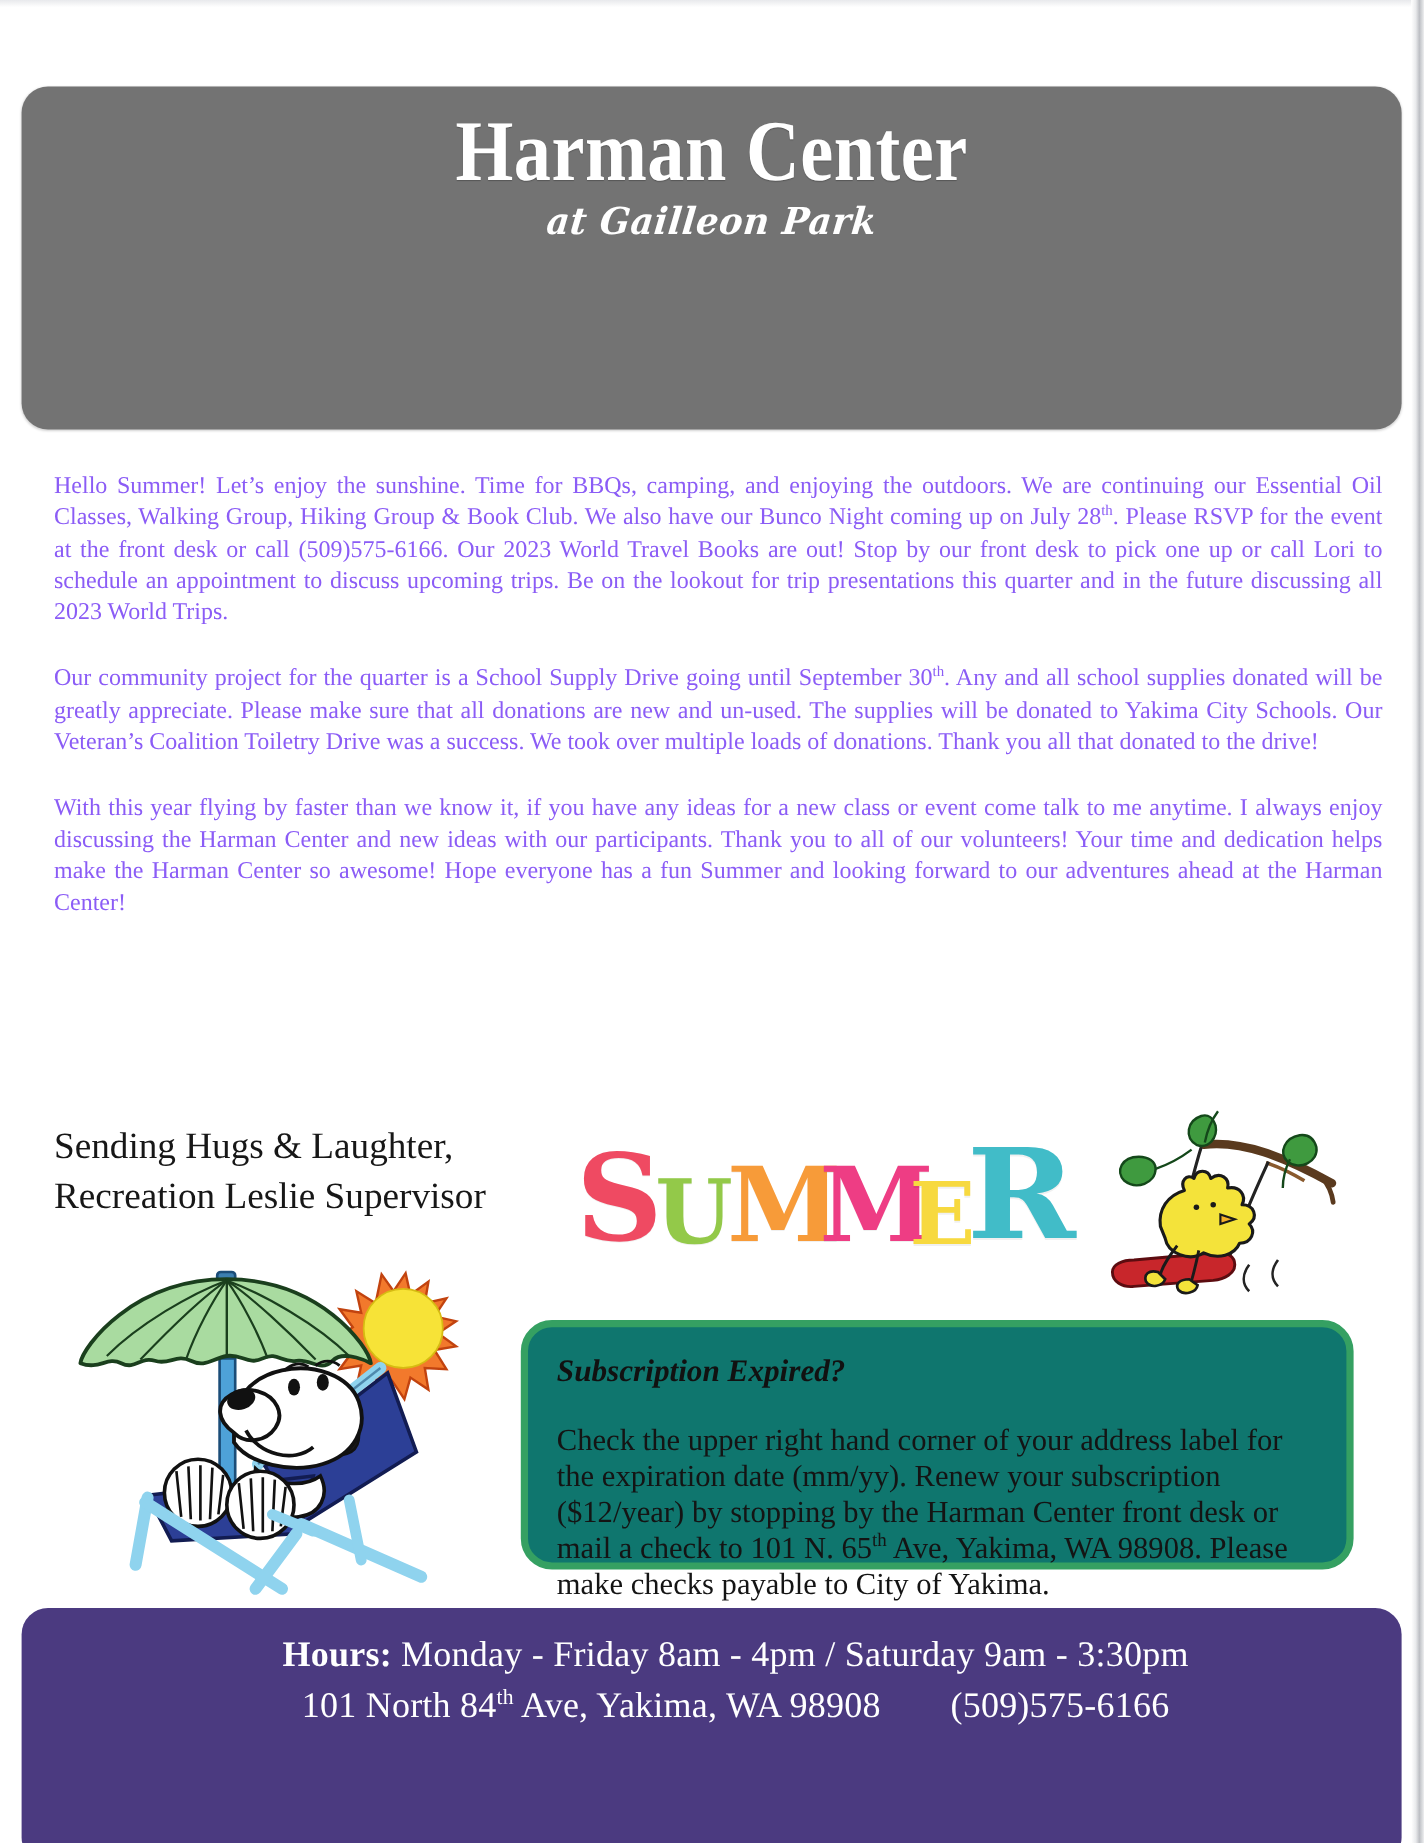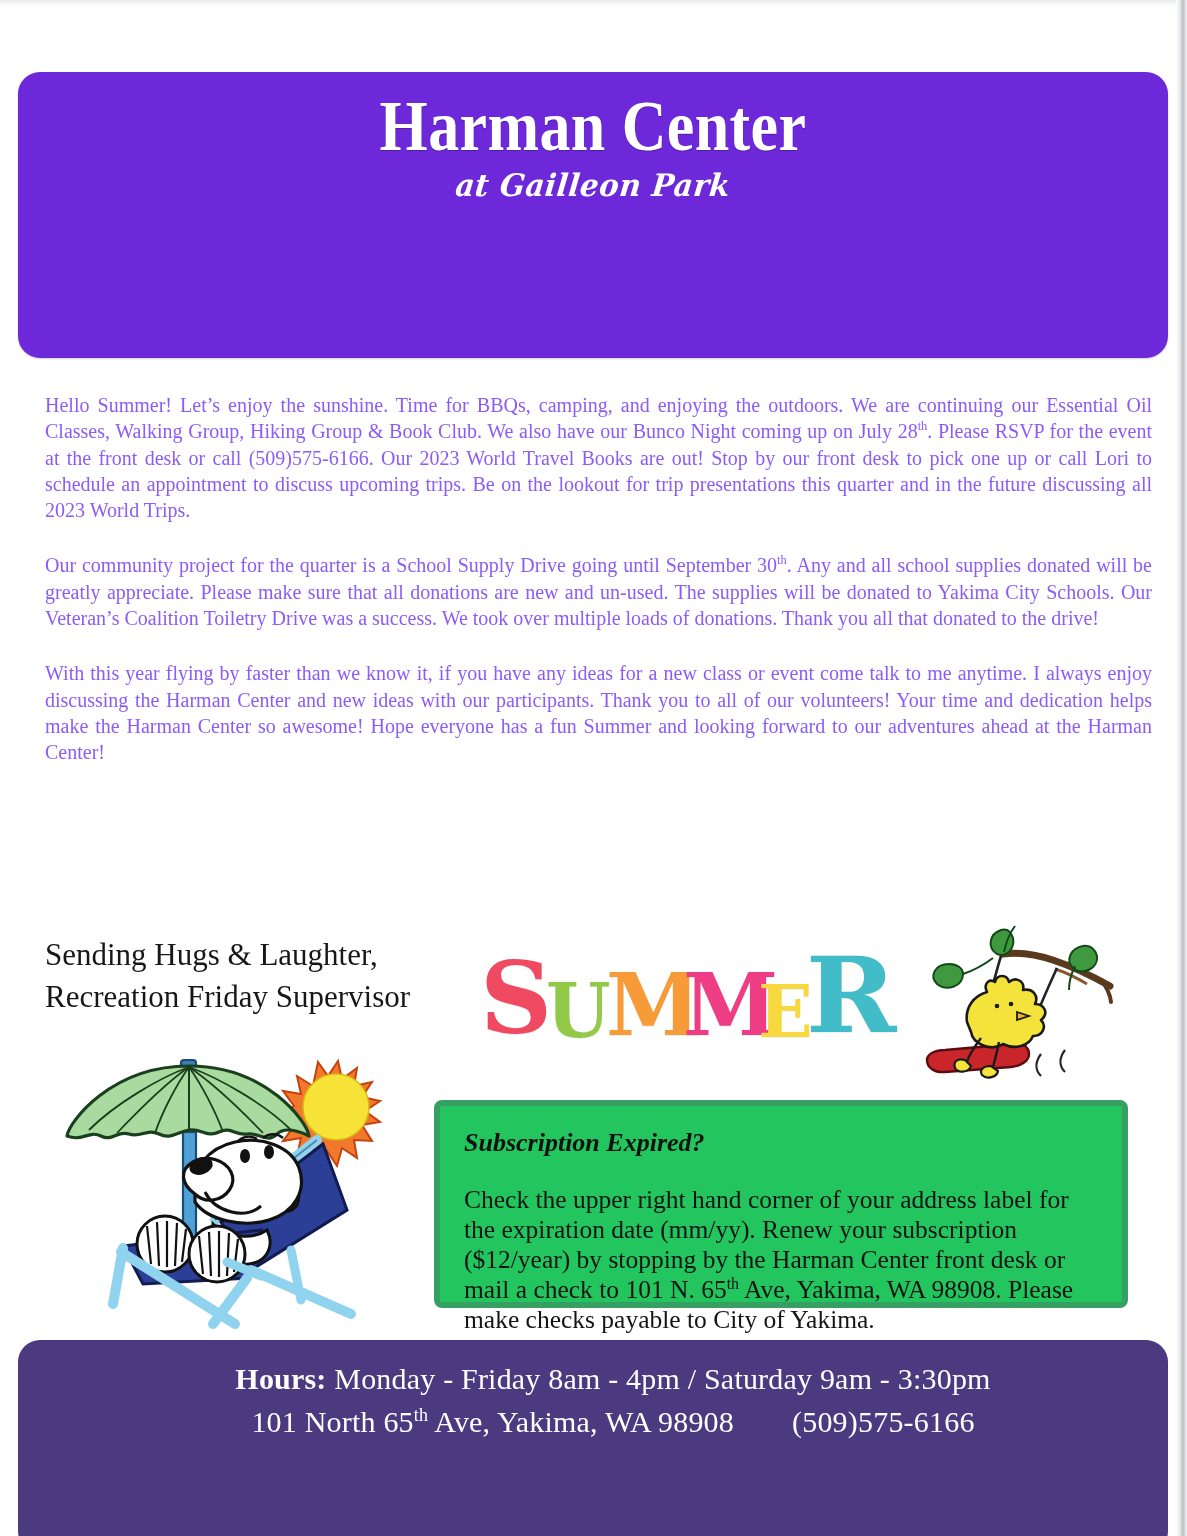--- a/index.html
+++ b/index.html
@@ -79,21 +79,21 @@
 
   
   .illus{position:absolute;}
   .illus svg{display:block;}
   #snoopy-beach{left:55px;top:1032px;width:350px;height:300px;}
   #woodstock-swing{left:905px;top:912px;width:215px;height:185px;}
 
   
   .sub-box{
     position:absolute;left:434px;top:1100px;width:694px;height:208px;
-    border:6px solid #35a062;border-radius:8px;background:#22c55e;
+    border:6px solid #35a062;border-radius:26px;background:#0f766e;
     box-sizing:border-box;padding:22px 24px 10px 24px;
   }
   .sub-box .sb-title{
     font-weight:bold;font-style:italic;font-size:26px;line-height:1.15;
     color:#111;margin-bottom:1px;
   }
   .sub-box .sb-text{
     font-size:25.5px;line-height:1.18;color:#141414;margin-top:27px;
   }
   .sub-box sup{font-size:.62em;vertical-align:super;line-height:0;}
@@ -110,36 +110,36 @@
   .footer sup{font-size:.6em;vertical-align:super;line-height:0;}
   .footer .gap{display:inline-block;width:58px;}
 </style>
 </head>
 <body>
 
 <div class="page">
 
   <div class="scan-edge-top"></div>
 
-  <div class="banner" style="background: #6d28d9;">
+  <div class="banner" style="background: #737373;">
     <div class="title">Harman Center</div>
     <div class="subtitle">at Gailleon Park</div>
   </div>
 
   <div class="body-col">
     <p><span>Hello Summer! Let’s enjoy the sunshine. Time for BBQs, camping, and enjoying the outdoors. We are continuing our Essential Oil Classes, Walking Group, Hiking Group &amp; Book Club. We also have our Bunco Night coming up on July 28</span><sup>th</sup><span>. Please RSVP for the event at the front desk or call (509)575-6166. Our 2023 World Travel Books are out! Stop by our front desk to pick one up or call Lori to schedule an appointment to discuss upcoming trips. Be on the lookout for trip presentations this quarter and in the future discussing all 2023 World Trips.</span></p>
 
     <p><span>Our community project for the quarter is a School Supply Drive going until September 30</span><sup>th</sup><span>. Any and all school supplies donated will be greatly appreciate. Please make sure that all donations are new and un-used. The supplies will be donated to Yakima City Schools. Our Veteran’s Coalition Toiletry Drive was a success. We took over multiple loads of donations. Thank you all that donated to the drive!</span></p>
 
     <p>With this year flying by faster than we know it, if you have any ideas for a new class or event come talk to me anytime. I always enjoy discussing the Harman Center and new ideas with our participants. Thank you to all of our volunteers! Your time and dedication helps make the Harman Center so awesome! Hope everyone has a fun Summer and looking forward to our adventures ahead at the Harman Center!</p>
   </div>
 
   <div class="signature">
     <div>Sending Hugs &amp; Laughter,</div>
-    <div>Recreation Friday Supervisor</div>
+    <div>Recreation Leslie Supervisor</div>
   </div>
 
   <div class="summer-art">
     <span class="sl-0" style="color: rgb(239, 74, 98);">S</span>
     <span class="sl-1" style="color: rgb(147, 201, 73);">U</span>
     <span class="sl-2" style="color: rgb(247, 155, 57);">M</span>
     <span class="sl-3" style="color: rgb(238, 61, 132);">M</span>
     <span class="sl-4" style="color: rgb(247, 217, 63);">E</span>
     <span class="sl-5" style="color: rgb(65, 188, 200);">R</span>
   </div>
@@ -244,17 +244,17 @@
     </svg>
   </div>
 
   <div class="sub-box" style="border-color: rgb(53, 160, 98);">
     <div class="sb-title">Subscription Expired?</div>
     <div class="sb-text"><span>Check the upper right hand corner of your address label for the expiration date (mm/yy). Renew your subscription ($12/year) by stopping by the Harman Center front desk or mail a check to 101 N. 65</span><sup>th</sup><span> Ave, Yakima, WA 98908. Please make checks payable to City of Yakima.</span></div>
   </div>
 
   <div class="footer" style="background: rgb(75, 58, 128);">
     <div class="fl first"><b>Hours:</b> <span>Monday - Friday 8am - 4pm / Saturday 9am - 3:30pm</span></div>
-    <div class="fl"><span>101 North 65</span><sup>th</sup><span> Ave, Yakima, WA 98908</span><span class="gap"></span><span>(509)575-6166</span></div>
+    <div class="fl"><span>101 North 84</span><sup>th</sup><span> Ave, Yakima, WA 98908</span><span class="gap"></span><span>(509)575-6166</span></div>
   </div>
 
   <div class="scan-edge-right"></div>
 </div>
 
 </body></html>

